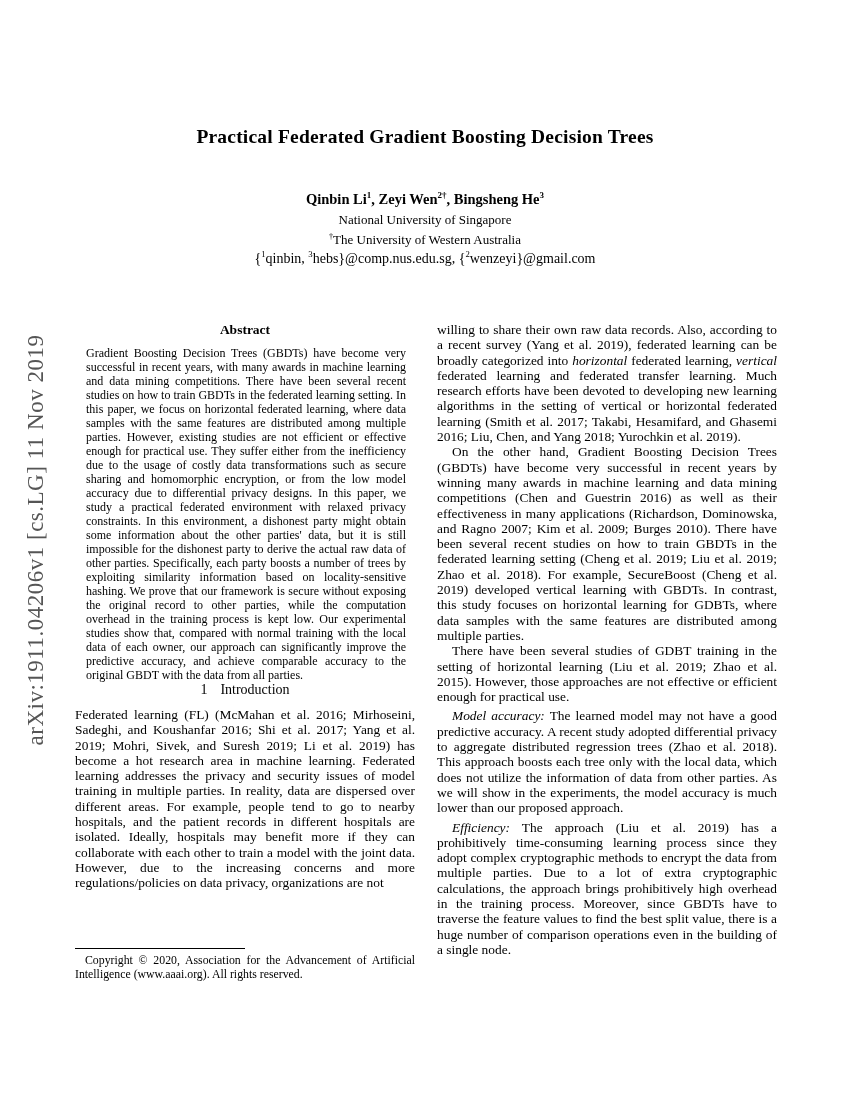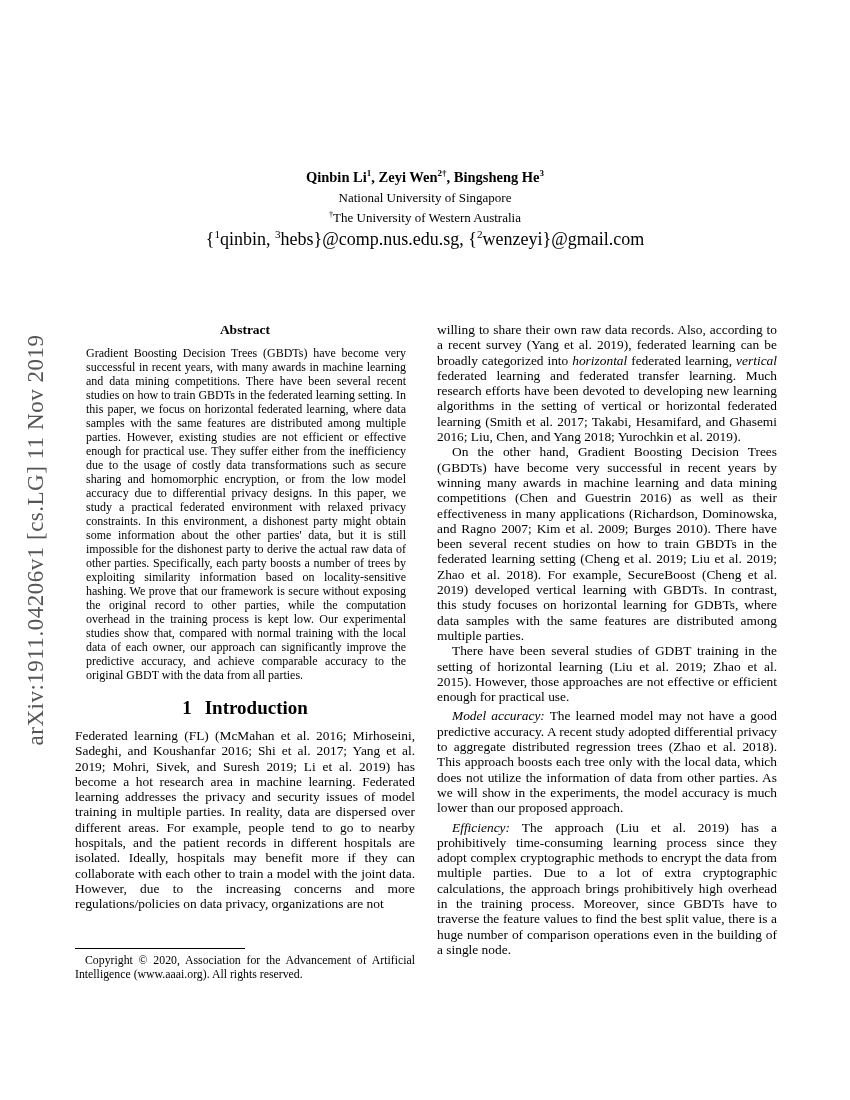--- a/index.html
+++ b/index.html
@@ -38,21 +38,21 @@
     letter-spacing: 0.2px;
   }
   .authors {
     margin-top: 43px;
     font-size: 14.5px;
     font-weight: bold;
   }
   sup { font-size: 62%; vertical-align: super; line-height: 0; }
   .affil { font-size: 13px; margin-top: 4px; }
   .affil:first-of-type { margin-top: 6px; }
-  .emails { font-size: 18px; margin-top: 3px; }
+  .emails { font-size: 14px; margin-top: 3px; }
   
   .col {
     position: absolute;
     top: 322px;
     width: 340px;
     text-align: justify;
   }
   .col-left  { left: 75px; }
   .col-right { left: 437px; }
   .abstract-head {
@@ -63,23 +63,22 @@
   }
   .abstract {
     font-size: 12px;
     line-height: 14px;
     padding-left: 11px;
     padding-right: 9px;
     text-align: justify;
   }
   .section-head {
     text-align: center;
-    font-size: 19px;
-    font-weight: bold;
-    margin-top: 15px;
+    font-size: 14px;
+    font-weight: normal;
     margin-bottom: 9px;
   }
   .section-head .num { margin-right: 13px; }
   p.body {
     font-size: 13.4px;
     line-height: 15.3px;
     text-indent: 15px;
     text-align: justify;
   }
   p.body.noindent { text-indent: 0; }
@@ -106,20 +105,21 @@
   i { font-style: italic; }
 </style>
 </head>
 <body>
 
 <div class="page">
 
   <div class="arxiv-banner">arXiv:1911.04206v1  [cs.LG]  11 Nov 2019</div>
 
   <header class="title-block">
+    <h1 class="paper-title">Practical Federated Gradient Boosting Decision Trees</h1>
 
     <div class="authors">
       <span><span>Qinbin Li</span><sup>1</sup><span>, </span></span><span><span>Zeyi Wen</span><sup>2†</sup><span>, </span></span><span><span>Bingsheng He</span><sup>3</sup><span></span></span>
     </div>
 
     <div class="affil">National University of Singapore</div>
 
     <div class="affil"><sup>†</sup><span>The University of Western Australia</span></div>
 
     <div class="emails"><span>{</span><sup>1</sup><span>qinbin, </span><sup>3</sup><span>hebs}@comp.nus.edu.sg, {</span><sup>2</sup><span>wenzeyi}@gmail.com</span></div>

